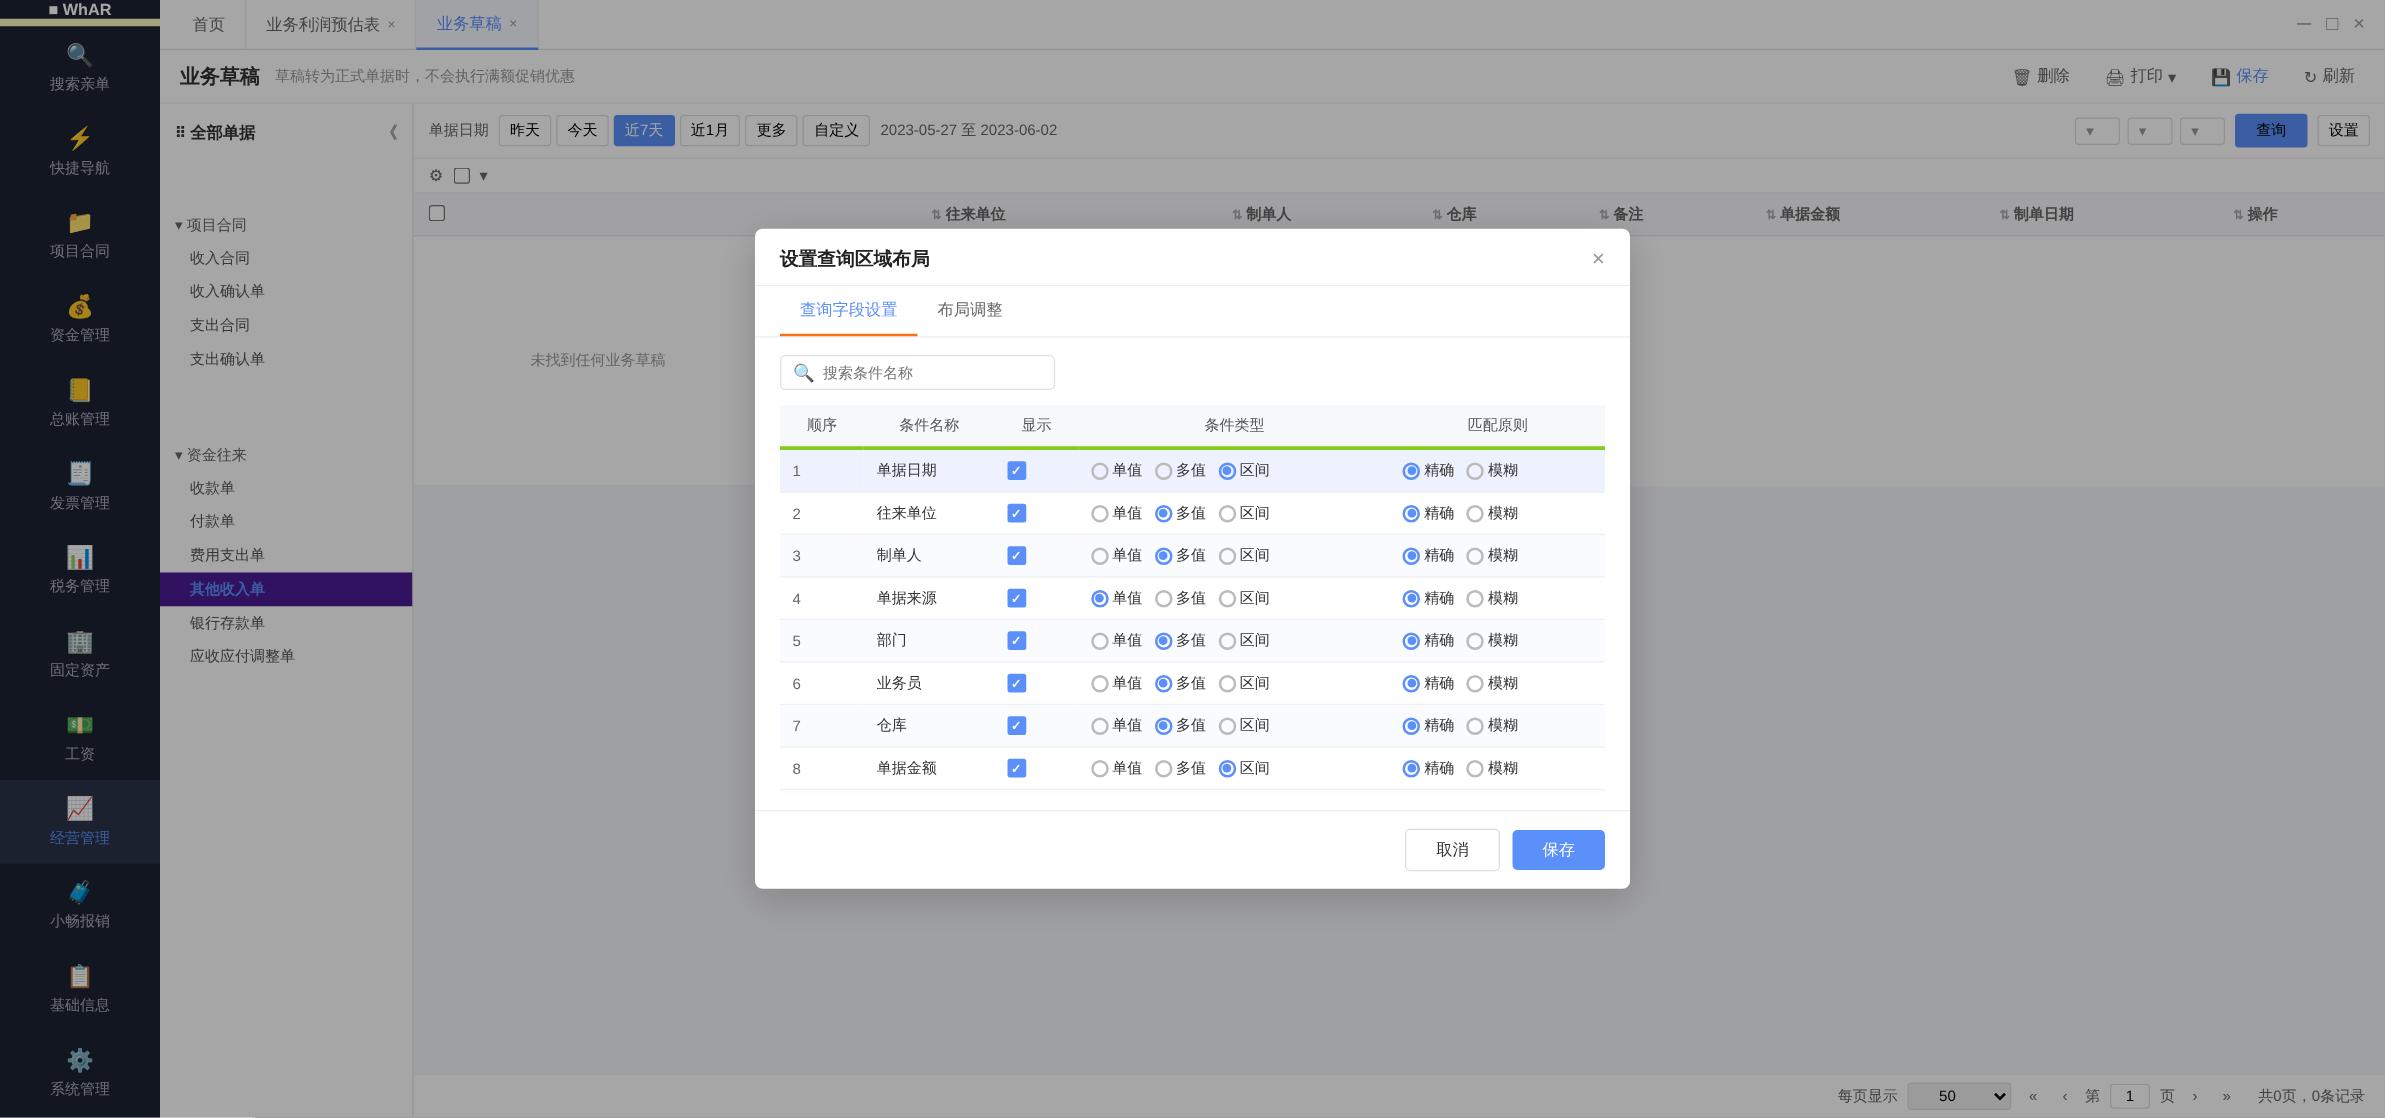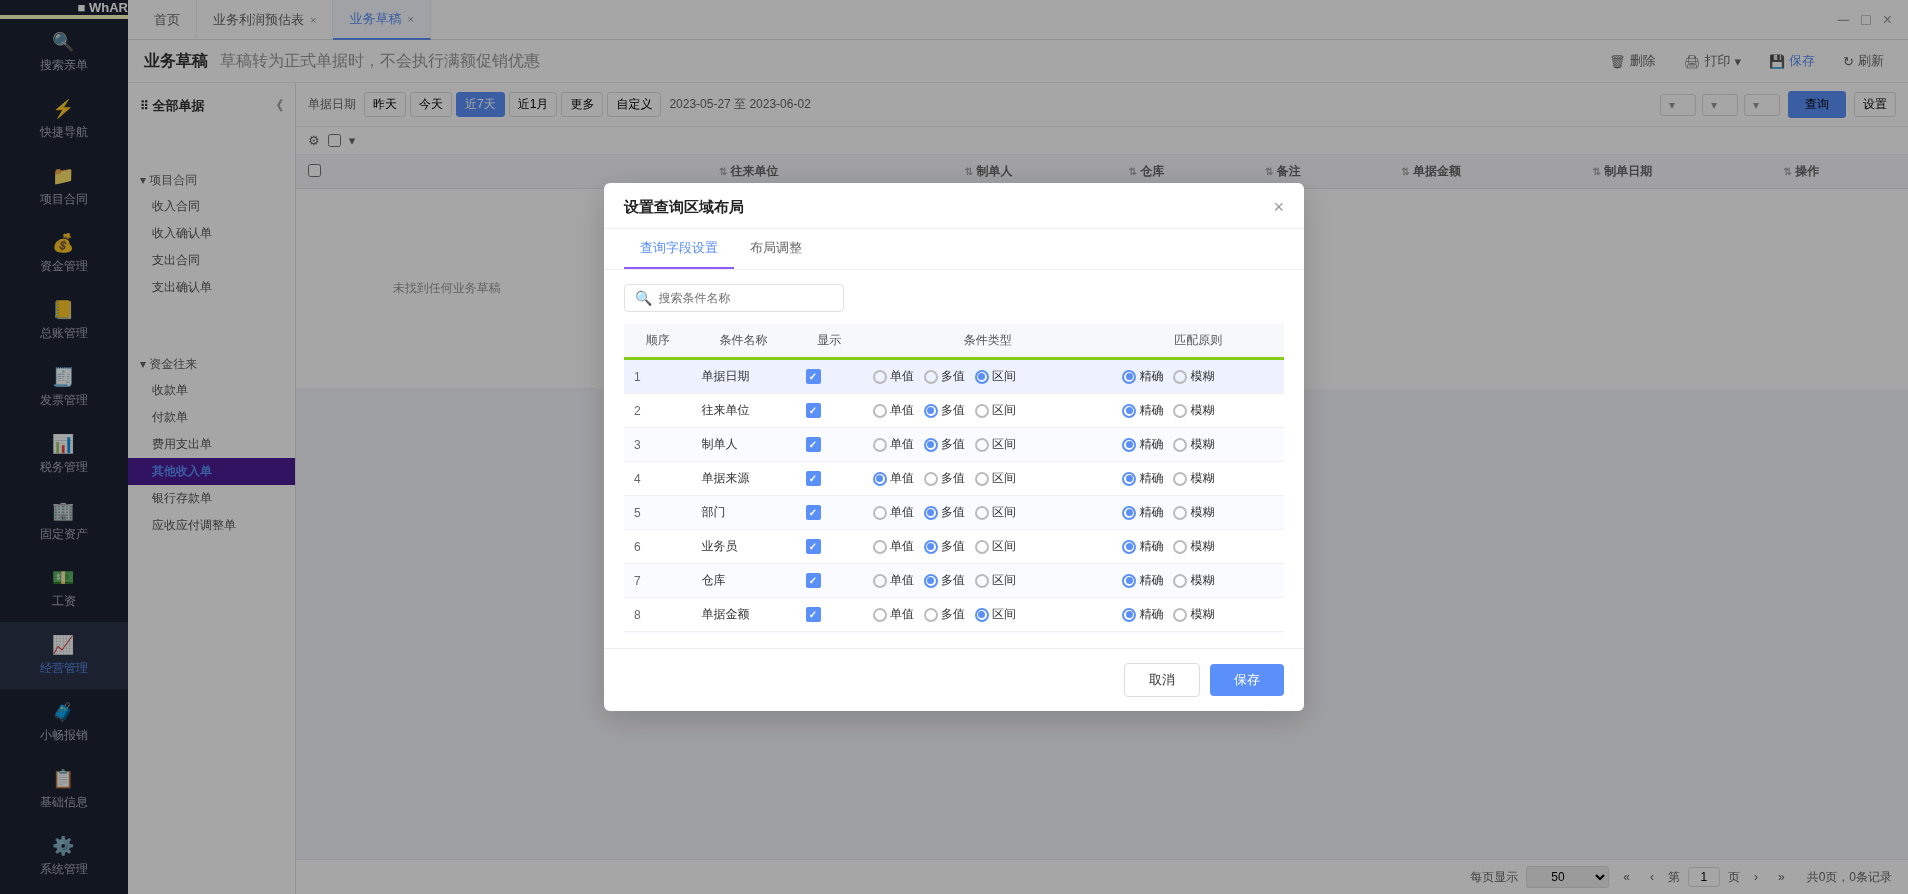--- a/index.html
+++ b/index.html
@@ -3,21 +3,21 @@
   <meta charset="utf-8">
   <style>
     * { box-sizing: border-box; margin: 0; padding: 0; }
     body { font-family: 'Microsoft YaHei', Arial, sans-serif; font-size: 13px; background: #f0f2f5; color: #333; overflow: hidden; height: 894px; width: 1908px; }
 
     
     .sidebar {
       position: fixed; left: 0; top: 0; width: 128px; height: 100%; background: #1c2333; color: #ccc; display: flex; flex-direction: column;
     }
     .sidebar-logo {
-      height: 50px; display: flex; align-items: center; justify-content: flex-end; color: #fff; font-size: 15px; font-weight: bold; border-bottom: 4px solid #fef9c3;
+      height: 50px; display: flex; align-items: center; justify-content: center; color: #fff; font-size: 15px; font-weight: bold; border-bottom: 6px solid #fef9c3;
     }
     .sidebar-item {
       display: flex; flex-direction: column; align-items: center; justify-content: center; padding: 12px 0; cursor: pointer; font-size: 12px; color: #aab; gap: 4px;
     }
     .sidebar-item.active { background: #2a3347; color: #5b8ff9; }
     .sidebar-icon { font-size: 18px; }
 
     
     .main-area {
       margin-left: 128px; height: 100%; display: flex; flex-direction: column;
@@ -28,31 +28,31 @@
     .tab-item {
       padding: 0 16px; height: 40px; display: flex; align-items: center; font-size: 13px; cursor: pointer; color: #666; border-right: 1px solid #eee; gap: 6px;
     }
     .tab-item.active { color: #5b8ff9; border-bottom: 2px solid #5b8ff9; background: #f7f9ff; }
     .tab-close { color: #999; font-size: 11px; cursor: pointer; }
 
     .page-header {
       background: #fff; padding: 8px 16px; display: flex; align-items: center; justify-content: space-between; border-bottom: 1px solid #eee;
     }
     .page-title { font-size: 16px; font-weight: bold; }
-    .page-subtitle { font-size: 16px; color: #999; margin-left: 12px; }
+    .page-subtitle { font-size: 12px; color: #999; margin-left: 12px; }
     .header-actions { display: flex; gap: 12px; align-items: center; }
     .header-btn { display: flex; align-items: center; gap: 4px; color: #666; font-size: 13px; cursor: pointer; padding: 4px 8px; border-radius: 4px; }
     .header-btn.primary { color: #5b8ff9; }
 
     
     .content-area {
       flex: 1; display: flex; overflow: hidden;
     }
     .left-panel {
-      width: 168px; background: #fff; border-right: 1px solid #e0e0e0; overflow-y: auto; padding: 8px 0;
+      width: 203px; background: #fff; border-right: 1px solid #e0e0e0; overflow-y: auto; padding: 8px 0;
     }
     .left-panel-header {
       display: flex; align-items: center; justify-content: space-between; padding: 6px 12px; font-weight: bold; font-size: 13px; color: #333;
     }
     .left-nav-group { padding: 4px 0; }
     .left-nav-group-title {
       padding: 4px 12px; font-size: 12px; color: #666; cursor: pointer; display: flex; align-items: center; gap: 4px; margin-top: 43px;
     }
     .left-nav-item {
       padding: 5px 12px 5px 24px; font-size: 12px; color: #555; cursor: pointer;
@@ -99,21 +99,21 @@
       display: flex; align-items: center; justify-content: space-between; padding: 14px 20px 10px; border-bottom: 1px solid #eee;
     }
     .dialog-title { font-size: 15px; font-weight: bold; color: #222; }
     .dialog-close { cursor: pointer; color: #999; font-size: 18px; }
     .dialog-tabs {
       display: flex; gap: 0; padding: 0 20px; border-bottom: 1px solid #eee; background: #fff;
     }
     .dialog-tab {
       padding: 10px 16px; font-size: 13px; color: #666; cursor: pointer; border-bottom: 2px solid transparent;
     }
-    .dialog-tab.active { color: #5b8ff9; border-bottom: 2px solid #8b5cf6; }
+    .dialog-tab.active { color: #5b8ff9; border-bottom: 2px solid #f97316; }
 
     .dialog-body { padding: 14px 20px; flex: 1; overflow: hidden; display: flex; flex-direction: column; }
 
     .search-box {
       display: flex; align-items: center; border: 1px solid #e0e0e0; border-radius: 4px; padding: 5px 10px; gap: 6px; margin-bottom: 12px; width: 220px;
     }
     .search-box input { border: none; outline: none; font-size: 12px; width: 170px; }
 
     .settings-table { width: 100%; border-collapse: collapse; font-size: 12px; }
     .settings-table thead tr { background: #f7f8fa; }

